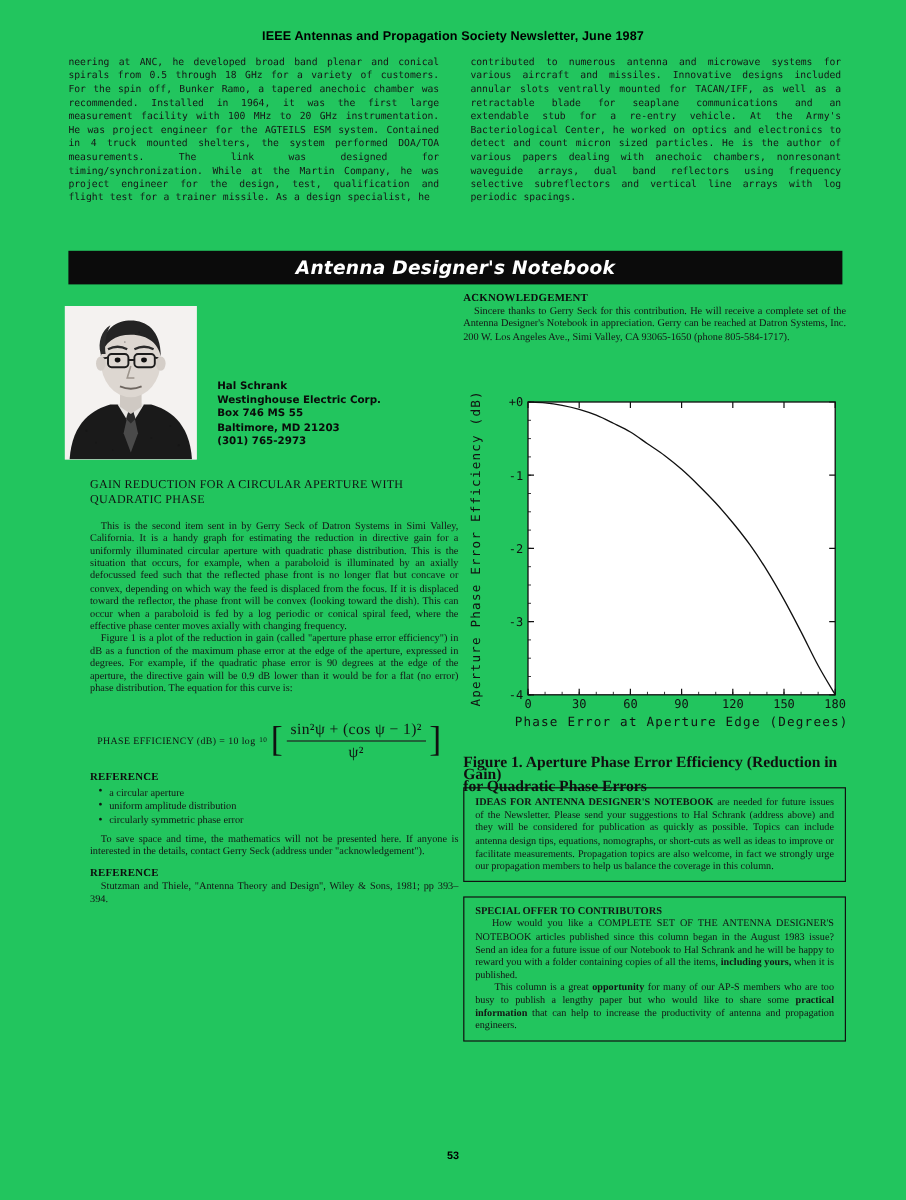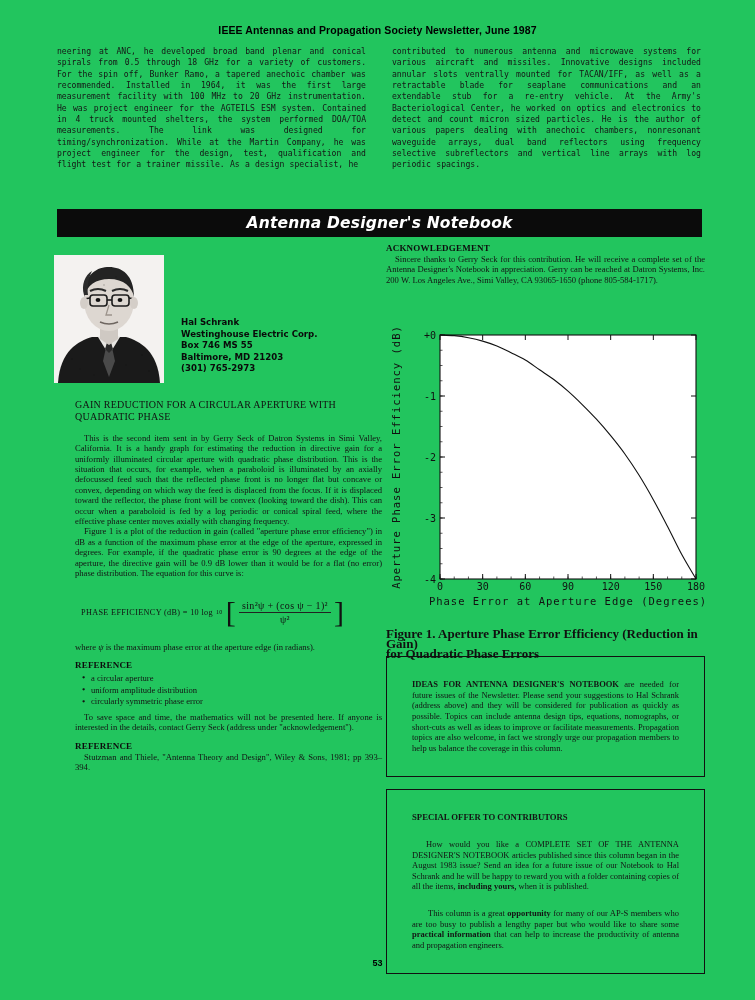--- a/index.html
+++ b/index.html
@@ -87,21 +87,21 @@
     margin:9px 0 8px 0;position:relative;height:46px;
   }
   .eqline{
     position:absolute;left:6px;top:12px;
     font-family:"Liberation Serif", serif;font-size:8.2px;
     letter-spacing:.35px;color:#111;
     display:flex;align-items:center;gap:3px;
   }
   .eqsub{font-size:6px;vertical-align:sub;}
   .brack{font-size:30px;line-height:24px;font-weight:300;}
-  .frac{display:inline-flex;flex-direction:column;align-items:center;font-size:10px;}
+  .frac{display:inline-flex;flex-direction:column;align-items:center;font-size:13px;}
   .frac .num{padding:0 3px 1px 3px;border-bottom:1px solid #222;white-space:nowrap;}
   .frac .den{padding:1px 3px 0 3px;}
 
   ul.bul{margin:3px 0 0 0;padding:0 0 0 16px;list-style:none;}
   ul.bul li{
     position:relative;font-size:8.6px;line-height:10.6px;margin-bottom:1.2px;
     color:#141414;
   }
   ul.bul li:before{
     content:"\25CF";position:absolute;left:-9px;top:-0.5px;font-size:5.4px;color:#111;
@@ -115,21 +115,21 @@
     text-align:left;font-family:"Liberation Serif", serif;
     font-weight:bold;font-size:13px;line-height:10px;margin-top:2px;color:#101010;
   }
 
   
   .infobox{
     border:1.6px solid #111;padding:6px 9px 7px 9px;margin-top:11px;
     font-family:"Liberation Serif", serif;font-size:8.5px;line-height:10.6px;
     text-align:justify;color:#141414;
   }
-  .infobox p{margin:16px;text-indent:9px;}
+  .infobox p{margin:0;text-indent:9px;}
   .infobox p.noind{text-indent:0;}
 
   .pagenum{
     position:absolute;left:0;top:958px;width:755px;text-align:center;
     font-family:"Liberation Sans", sans-serif;font-weight:bold;font-size:9px;color:#000;
   }
 </style>
 </head>
 <body>
 
@@ -230,23 +230,20 @@
               <span class="eqsub">10</span>
             <span class="brack">[</span>
             <span class="frac">
               <span class="num">sin²ψ + (cos ψ − 1)²</span>
               <span class="den">ψ²</span>
             </span>
             <span class="brack">]</span>
           </div>
         </div>
 
-        <div class="serif">
-          <p class="noind"><span>where </span><span class="it">ψ</span><span> is the maximum phase error at the aperture edge (in radians).</span></p>
-        </div>
 
         <div class="sechead">REFERENCE</div>
 
         <ul class="bul">
           <li>a circular aperture</li>
           <li>uniform amplitude distribution</li>
           <li>circularly symmetric phase error</li>
         </ul>
 
         <div class="serif" style="margin-top:5px;">

